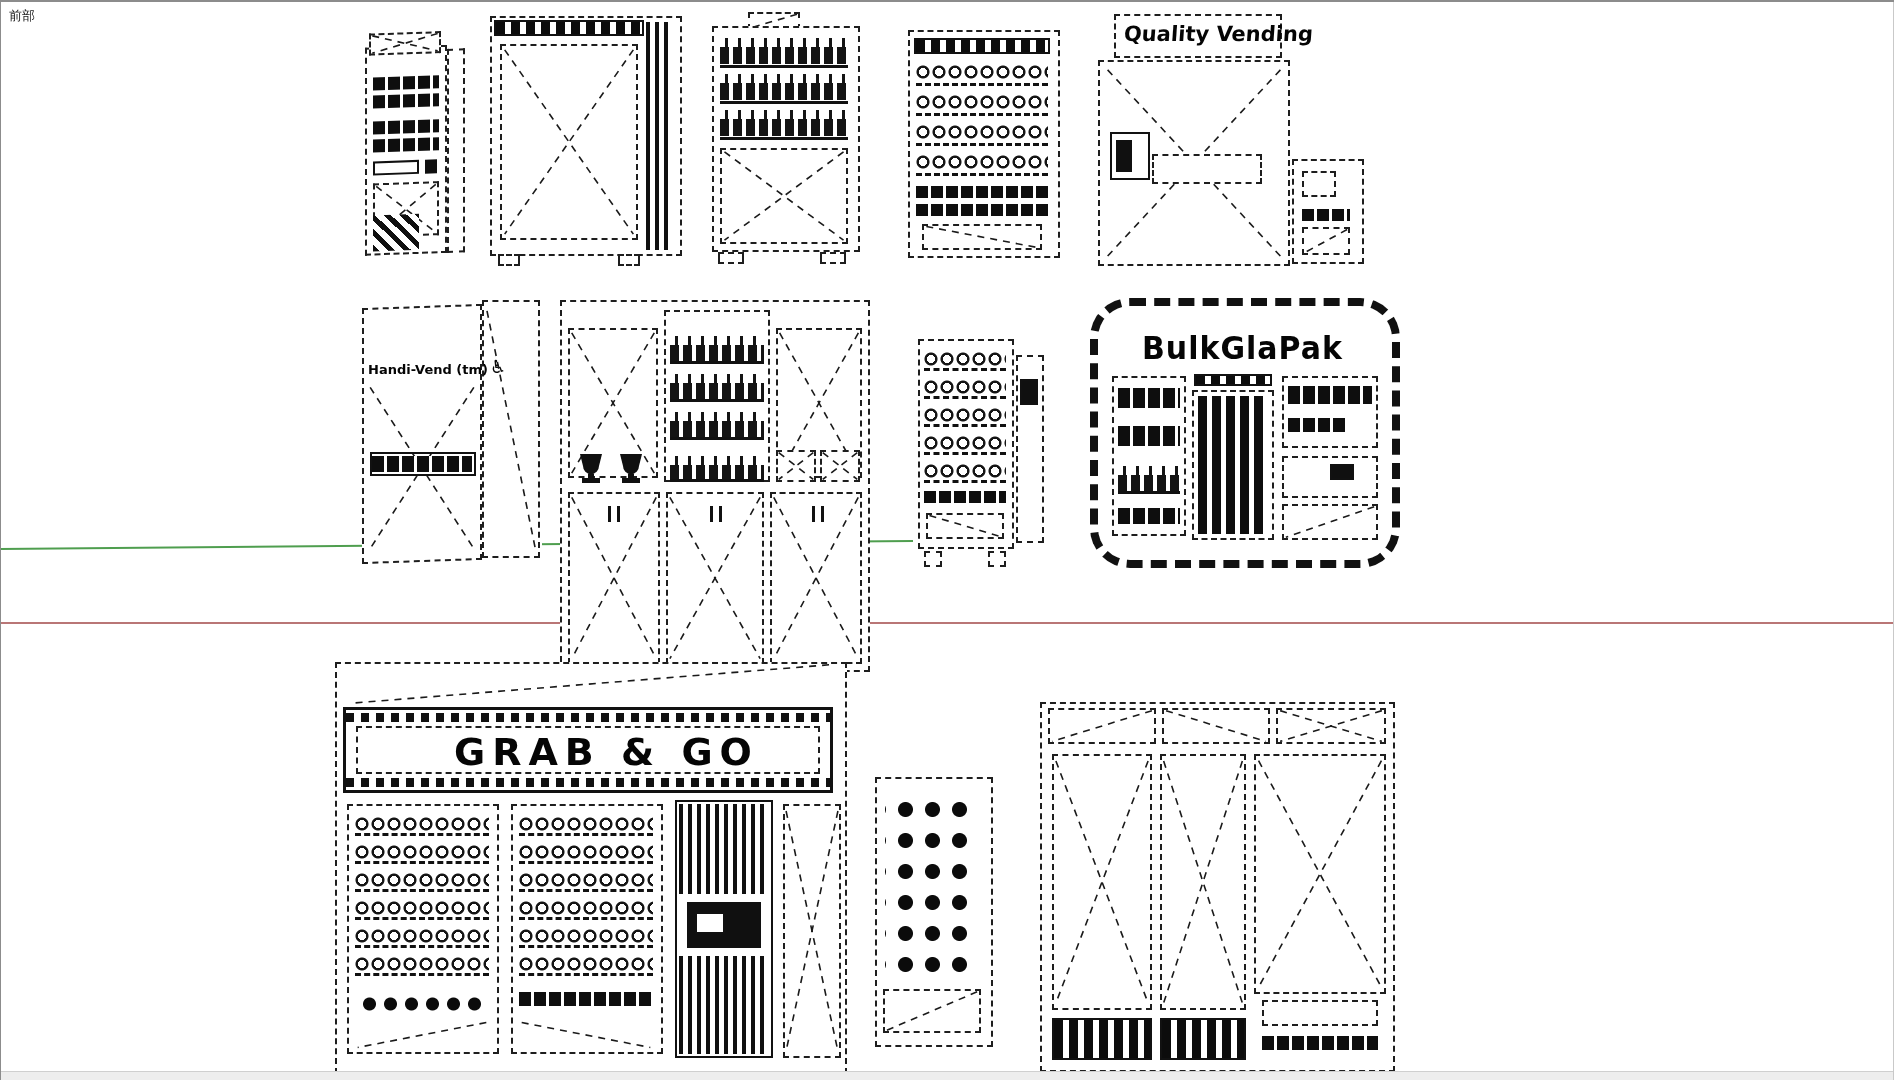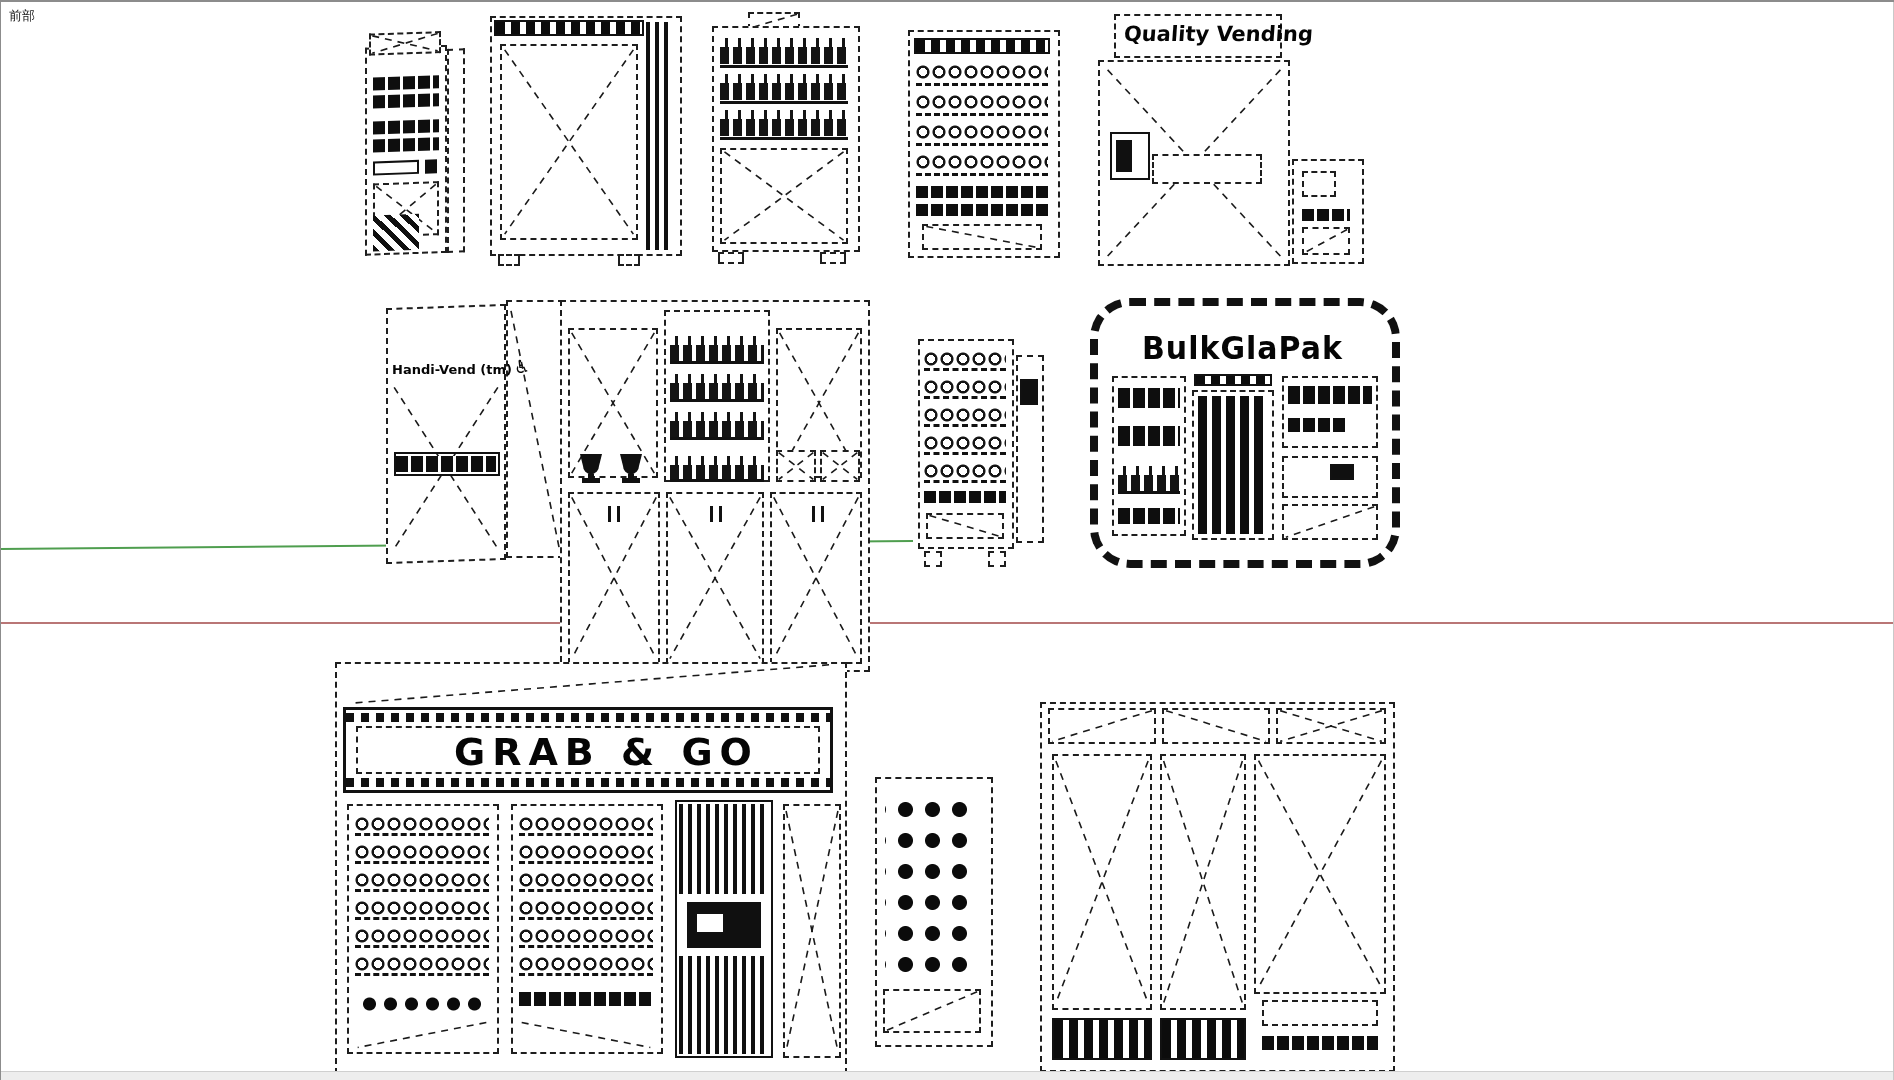--- a/index.html
+++ b/index.html
@@ -151,21 +151,21 @@
     <div class="db" style="left:0;top:0;width:100%;height:100%;"></div>
     <div class="db" style="left:10px;top:12px;width:34px;height:26px;"></div>
     <div class="nb pband" style="left:10px;top:50px;width:48px;height:12px;"></div>
     <div class="db xbox" style="left:10px;top:68px;width:48px;height:28px;">
         <svg viewBox="0 0 100 100" preserveAspectRatio="none">
           <line x1="98" y1="2" x2="2" y2="98" stroke="#1a1a1a" stroke-width="1.6" stroke-dasharray="7 6" vector-effect="non-scaling-stroke"></line>
         </svg>
       </div>
   </div>
 
-  <div class="mach" style="left:362px;top:296px;width:180px;height:266px;margin-left:24px;">
+  <div class="mach" style="left:362px;top:296px;width:180px;height:266px;">
     <div class="db" style="left:0;top:8px;width:120px;height:256px;transform:skewY(-2deg);"></div>
     <div class="db" style="left:120px;top:2px;width:58px;height:258px;"></div>
     <div class="label hv-label" style="position:absolute;left:6px;top:64px;">Handi-Vend (tm)</div>
     <span style="position:absolute;left:128px;top:58px;font-size:18px;color:#0a0a0a;">♿</span>
     <div class="xbox" style="left:6px;top:86px;width:108px;height:168px;">
         <svg viewBox="0 0 100 100" preserveAspectRatio="none">
           <line x1="2" y1="2" x2="98" y2="98" stroke="#1a1a1a" stroke-width="1.6" stroke-dasharray="7 6" vector-effect="non-scaling-stroke"></line>
           <line x1="98" y1="2" x2="2" y2="98" stroke="#1a1a1a" stroke-width="1.6" stroke-dasharray="7 6" vector-effect="non-scaling-stroke"></line>
         </svg>
       </div>

